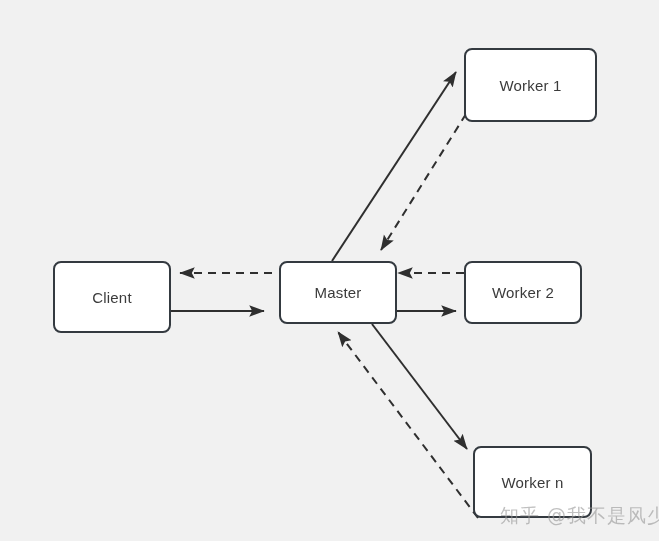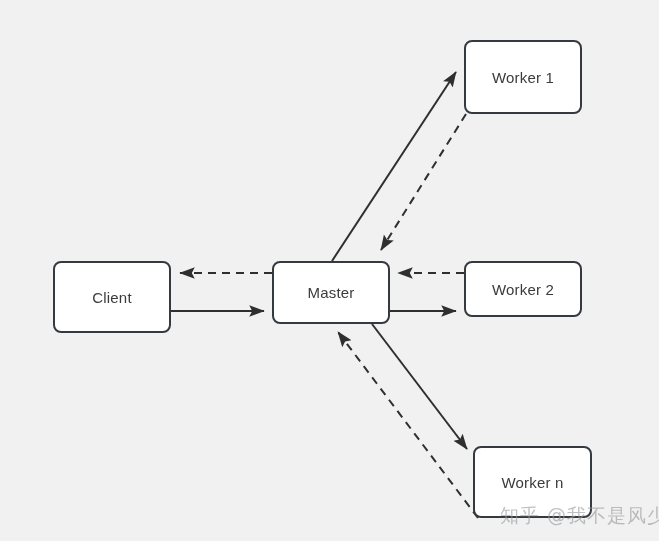--- a/index.html
+++ b/index.html
@@ -38,23 +38,23 @@
     z-index: 3;
   }
   .node-label {
     font-family: "Liberation Sans", sans-serif;
     font-size: 15px;
     color: #3b3b3b;
     letter-spacing: 0.2px;
     white-space: nowrap;
   }
   #node-client   { left: 53px;  top: 261px; width: 118px; height: 72px; }
-  #node-master   { left: 272px; top: 261px; width: 118px; height: 63px; }
-  #node-worker1  { left: 464px; top: 40px;  width: 118px; height: 74px; }
-  #node-worker2  { left: 464px; top: 261px; width: 118px; height: 56px; }
+  #node-master   { left: 279px; top: 261px; width: 118px; height: 63px; }
+  #node-worker1  { left: 464px; top: 48px;  width: 133px; height: 74px; }
+  #node-worker2  { left: 464px; top: 261px; width: 118px; height: 63px; }
   #node-workern  { left: 473px; top: 446px; width: 119px; height: 72px; align-items: center; }
 
   #watermark {
     position: absolute;
     left: 480px;
     top: 503px;
     z-index: 6;
     font-family: "DejaVu Sans", sans-serif;
     font-size: 19px;
     color: #9a9a9a;

